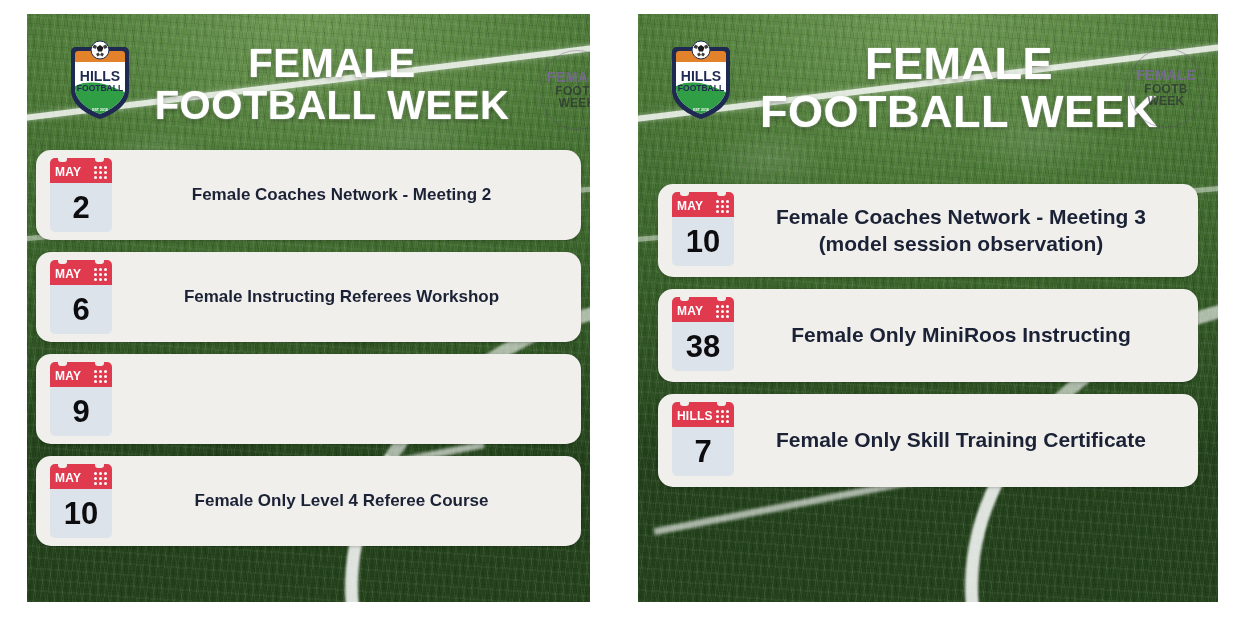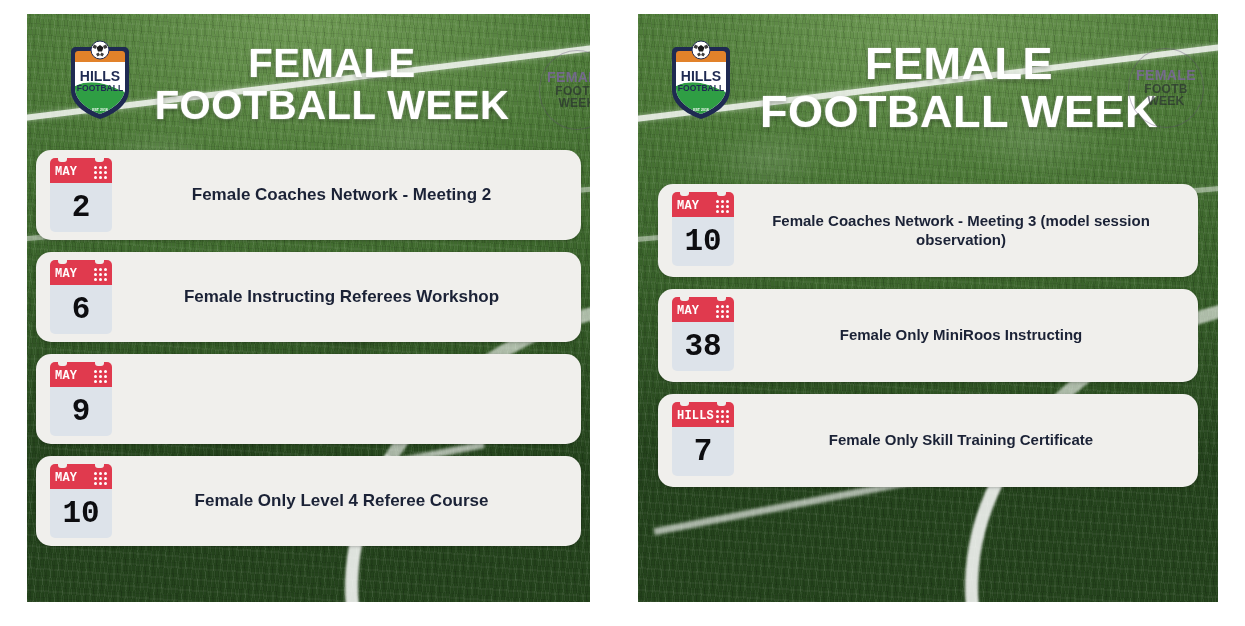--- a/index.html
+++ b/index.html
@@ -180,21 +180,20 @@
   #panel-left  .event-card { width: 545px; height: 90px; }
   #panel-right .event-card { width: 540px; height: 93px; }
 
   .cal-icon {
     flex: 0 0 auto;
     position: relative;
     margin: 8px 0 0 14px;
     width: 62px;
     border-radius: 5px;
     overflow: visible;
-    font-family: Liberation Mono, monospace;
   }
   .cal-top {
     position: relative;
     height: 25px;
     background: #e03a4e;
     border-radius: 5px 5px 0 0;
     display: flex;
     align-items: center;
     justify-content: space-between;
     padding: 0 5px;
@@ -249,21 +248,21 @@
   .event-title {
     flex: 1 1 auto;
     align-self: center;
     padding: 0 18px 0 8px;
     text-align: center;
     color: #1b2236;
     font-size: 17px;
     font-weight: 700;
     line-height: 1.25;
   }
-  #panel-right .event-title { font-size: 15px; }
+  #panel-right .event-title { font-size: 21px; }
 </style>
 </head>
 <body>
 
 <div class="stage">
 
   <div class="panel" id="panel-left">
     <div class="grass"></div>
     <div class="field-line line-a"></div>
     <div class="field-line line-b"></div>

